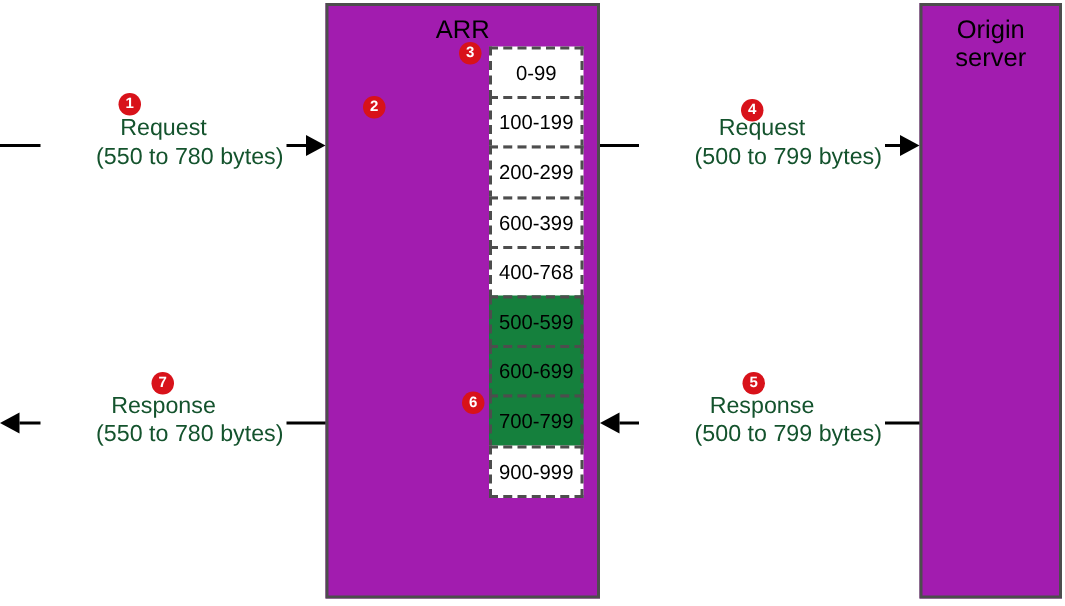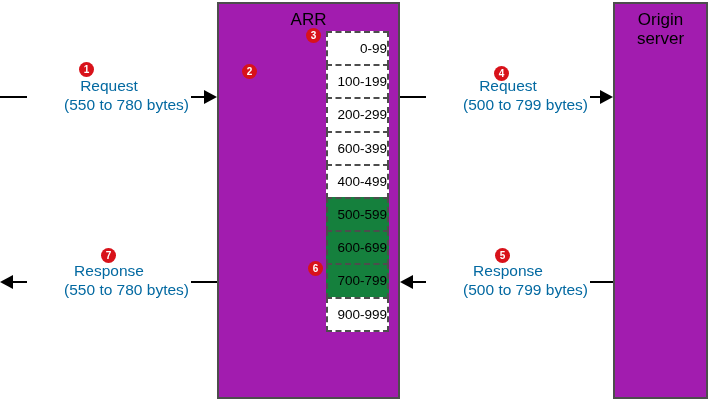--- a/index.html
+++ b/index.html
@@ -57,21 +57,21 @@
   }
   .cell {
     box-sizing: border-box;
     height: 35.2px;
     border: 2px dashed #4d4d4d;
     background: #ffffff;
     color: #000000;
     font-size: 13.5px;
     display: flex;
     align-items: center;
-    justify-content: flex-end;
+    justify-content: center;
     margin-bottom: -2px;
   }
   .cell.hit {
     background: #15803d;
   }
 
   
   .hline {
     position: absolute;
     height: 0;
@@ -90,21 +90,21 @@
   .arrow.left {
     border-top: 7px solid transparent;
     border-bottom: 7px solid transparent;
     border-right: 13px solid #000000;
   }
 
   
   .flow-label {
     position: absolute;
     text-align: center;
-    color: #0369a1;
+    color: #14532d;
     font-size: 15.5px;
     line-height: 19px;
     background: #ffffff;
     padding: 0 2px;
   }
   .flow-label .l1 { display: block; }
   .flow-label .l2 { display: block; white-space: nowrap; text-align: right; }
 
   
   .badge {
@@ -136,21 +136,21 @@
     <div class="cell">
         <span>100-199</span>
       </div>
     <div class="cell">
         <span>200-299</span>
       </div>
     <div class="cell">
         <span>600-399</span>
       </div>
     <div class="cell">
-        <span>400-499</span>
+        <span>400-768</span>
       </div>
     <div class="cell hit">
         <span>500-599</span>
       </div>
     <div class="cell hit">
         <span>600-699</span>
       </div>
     <div class="cell hit">
         <span>700-799</span>
       </div>

